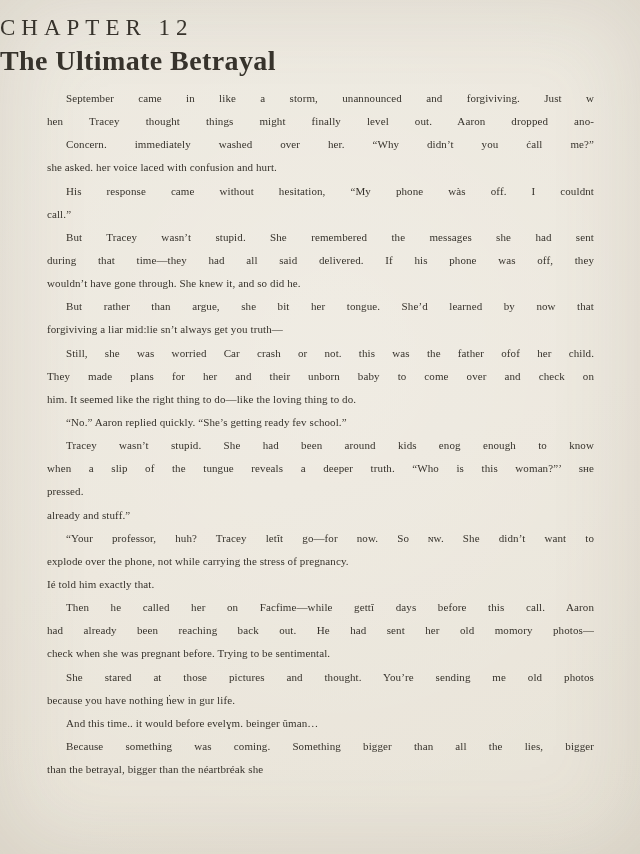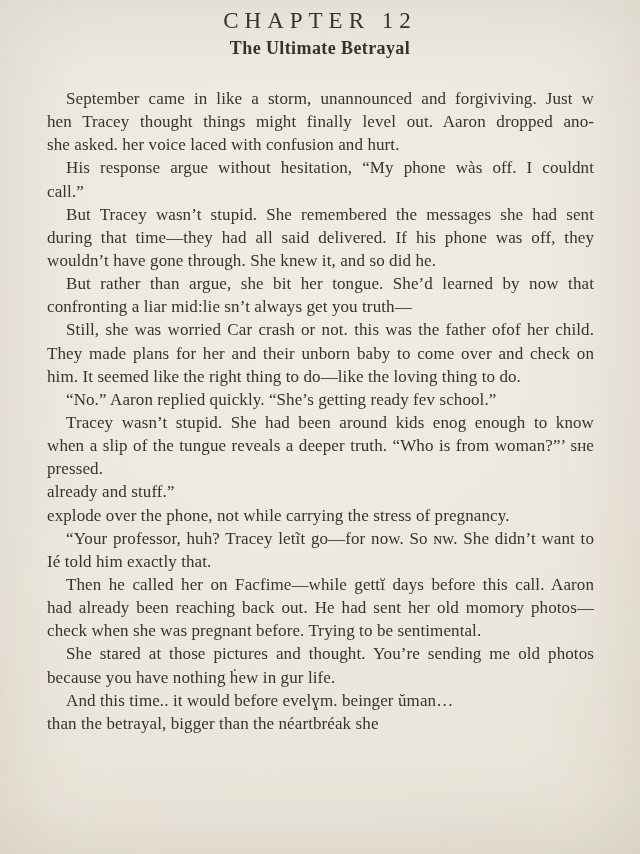--- a/index.html
+++ b/index.html
@@ -17,40 +17,40 @@
     width:640px;height:854px;
     font-family:"Liberation Serif","DejaVu Serif",serif;
     color:var(--ink);
     background:
       radial-gradient(130% 110% at 52% 42%, rgba(255,255,255,0.22), rgba(0,0,0,0) 65%),
       linear-gradient(160deg, #ece8de 0%, #ebe6db 55%, #e7e2d6 100%);
     box-shadow: inset 0 0 90px rgba(118,108,88,0.16);
   }
   .header{
     position:absolute;
-    top:8px;left:0;right:0;
-    text-align:center;
+    top:15px;left:0;right:0;
+    text-align:left;
   }
   .chapter-label{
     font-size:23px;
     letter-spacing:6px;
     font-weight:normal;
   }
   .book-title{
     margin-top:4px;
-    font-size:18px;
+    font-size:28px;
     font-weight:bold;
     letter-spacing:0.4px;
   }
   .body-text{
     position:absolute;
     top:87px;
     left:47px;
     width:547px;
-    font-size:17px;
+    font-size:11px;
   }
   .para{margin:0;padding:0;}
   .line{
     height:23.15px;
     line-height:23.15px;
     text-align:justify;
     text-align-last:justify;
     overflow:hidden;
     letter-spacing:0.1px;
   }
@@ -64,67 +64,69 @@
   <div class="header">
     <div class="chapter-label">CHAPTER 12</div>
     <div class="book-title">The Ultimate Betrayal</div>
   </div>
   <div class="body-text">
       <div class="para">
         <div class="line first">September came in like a storm, unannounced and forgiviving. Just w</div>
         <div class="line">hen Tracey thought things might finally level out. Aaron dropped ano-</div>
       </div>
       <div class="para">
+        <div class="line first">Concern. immediately washed over her. “Why didn’t you ćall me?”</div>
         <div class="line last">she asked. her voice laced with confusion and hurt.</div>
       </div>
       <div class="para">
-        <div class="line first">His response argue without hesitation, “My phone wàs off. I couldnt</div>
+        <div class="line first">His response came without hesitation, “My phone wàs off. I couldnt</div>
         <div class="line last">call.”</div>
       </div>
       <div class="para">
         <div class="line first">But Tracey wasn’t stupid. She remembered the messages she had sent</div>
         <div class="line">during that time—they had all said delivered. If his phone was off, they</div>
         <div class="line last">wouldn’t have gone through. She knew it, and so did he.</div>
       </div>
       <div class="para">
         <div class="line first">But rather than argue, she bit her tongue. She’d learned by now that</div>
-        <div class="line last">confronting a liar mid:lie sn’t always get you truth—</div>
+        <div class="line last">forgiviving a liar mid:lie sn’t always get you truth—</div>
       </div>
       <div class="para">
         <div class="line first">Still, she was worried  Car crash or not. this was the father ofof her child.</div>
         <div class="line">They made plans for her and their unborn baby to come over and check on</div>
         <div class="line last">him. It seemed like the right thing to do—like the loving thing to do.</div>
       </div>
       <div class="para">
         <div class="line first last">“No.” Aaron replied quickly. “She’s getting ready fev school.”</div>
       </div>
       <div class="para">
         <div class="line first">Tracey wasn’t stupid. She had been around kids enog enough to know</div>
-        <div class="line">when a slip of the tungue reveals a deeper truth. “Who is from woman?”’ sʜe</div>
+        <div class="line">when a slip of the tungue reveals a deeper truth. “Who is this woman?”’ sʜe</div>
         <div class="line last">pressed.</div>
       </div>
       <div class="para">
         <div class="line last">already and stuff.”</div>
       </div>
       <div class="para">
+        <div class="line first">“Your professor, huh? Tracey letĩt go—for now.  So ɴw. She didn’t want to</div>
         <div class="line last">explode over the phone, not while carrying the stress of pregnancy.</div>
-        <div class="line first">“Your professor, huh? Tracey letĩt go—for now.  So ɴw. She didn’t want to</div>
       </div>
       <div class="para">
         <div class="line last">Ié told him exactly that.</div>
       </div>
       <div class="para">
         <div class="line first">Then he called her on Facfime—while gettĭ days before this call. Aaron</div>
         <div class="line">had already been reaching back out. He had sent her old momory photos—</div>
         <div class="line last">check when she was pregnant before. Trying to be sentimental.</div>
       </div>
       <div class="para">
         <div class="line first">She stared at those pictures and thought. You’re sending me old photos</div>
         <div class="line last">because you have nothing ḣew in gur life.</div>
       </div>
       <div class="para">
         <div class="line first last">And this time.. it would before evelɣm. beinger ŭman…</div>
       </div>
       <div class="para">
+        <div class="line first">Because something was coming. Something bigger than all the lies, bigger</div>
         <div class="line last">than the betrayal, bigger than the néartbréak she</div>
       </div>
     </div>
 </div>
 
 </body></html>

